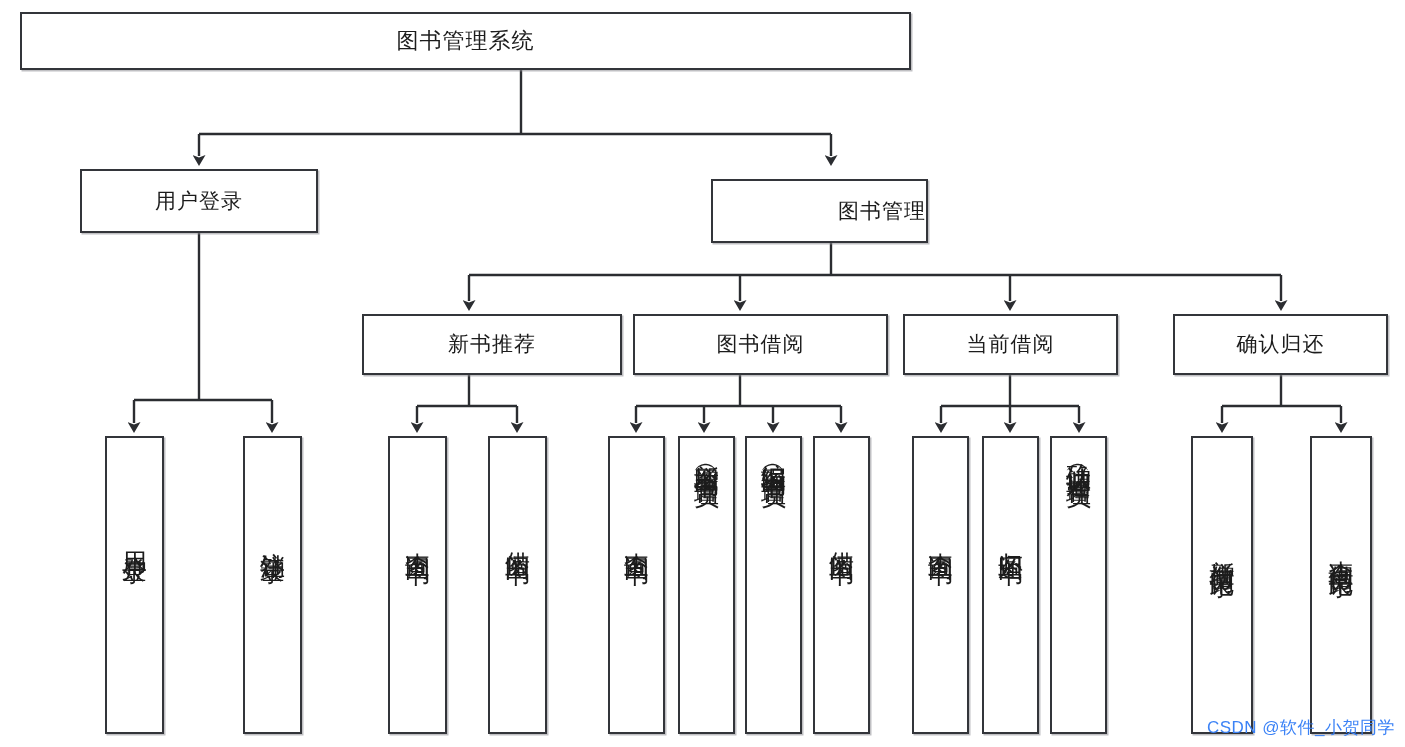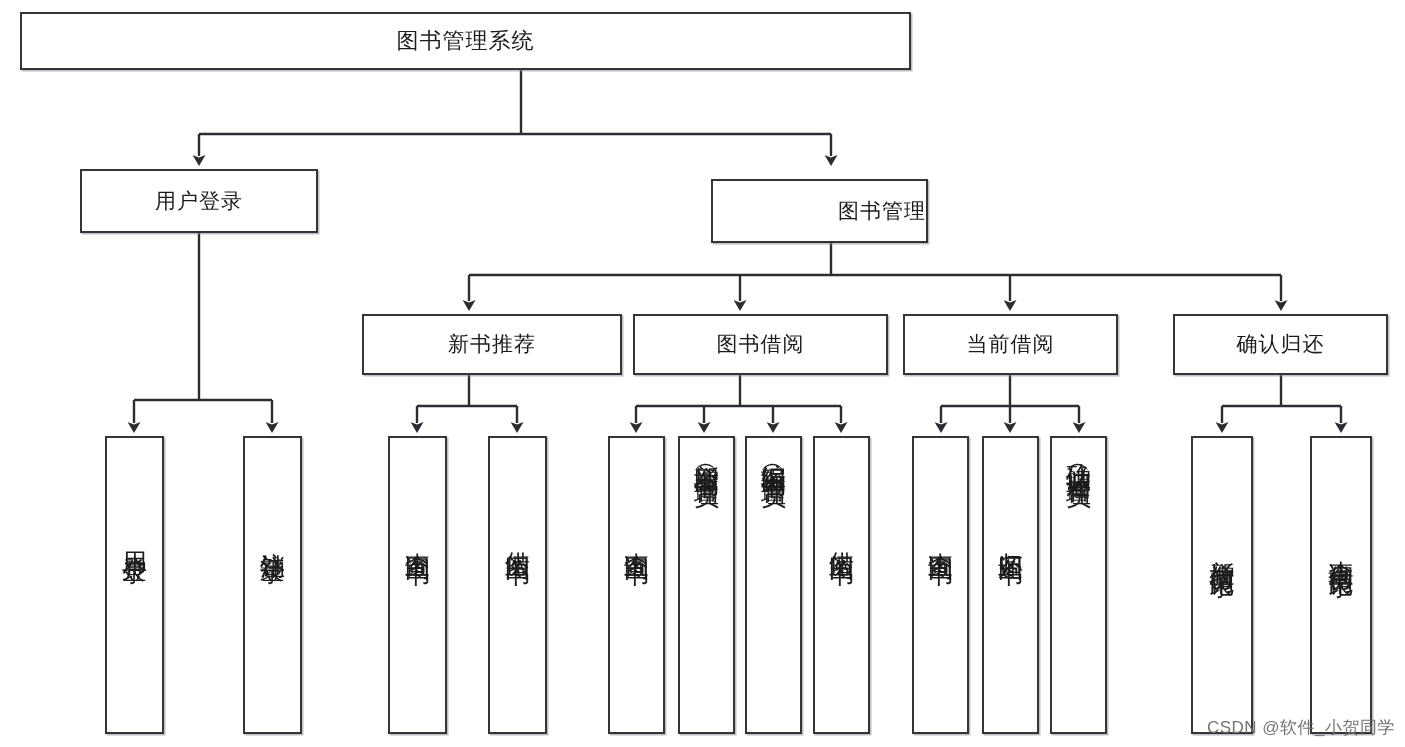--- a/index.html
+++ b/index.html
@@ -54,21 +54,21 @@
     margin-top:88px;
   }
   .node.leaf.midshort .lbl{
     margin-top:96px;
   }
 
   .watermark{
     position:absolute;
     right:10px;bottom:8px;
     font-size:17px;
-    color:#737373;
+    color:#3b82f6;
     letter-spacing:.5px;
     white-space:nowrap;
   }
 </style>
 </head>
 <body>
 
 <div id="canvas">
 
   <svg class="links" viewBox="0 0 1405 747">

